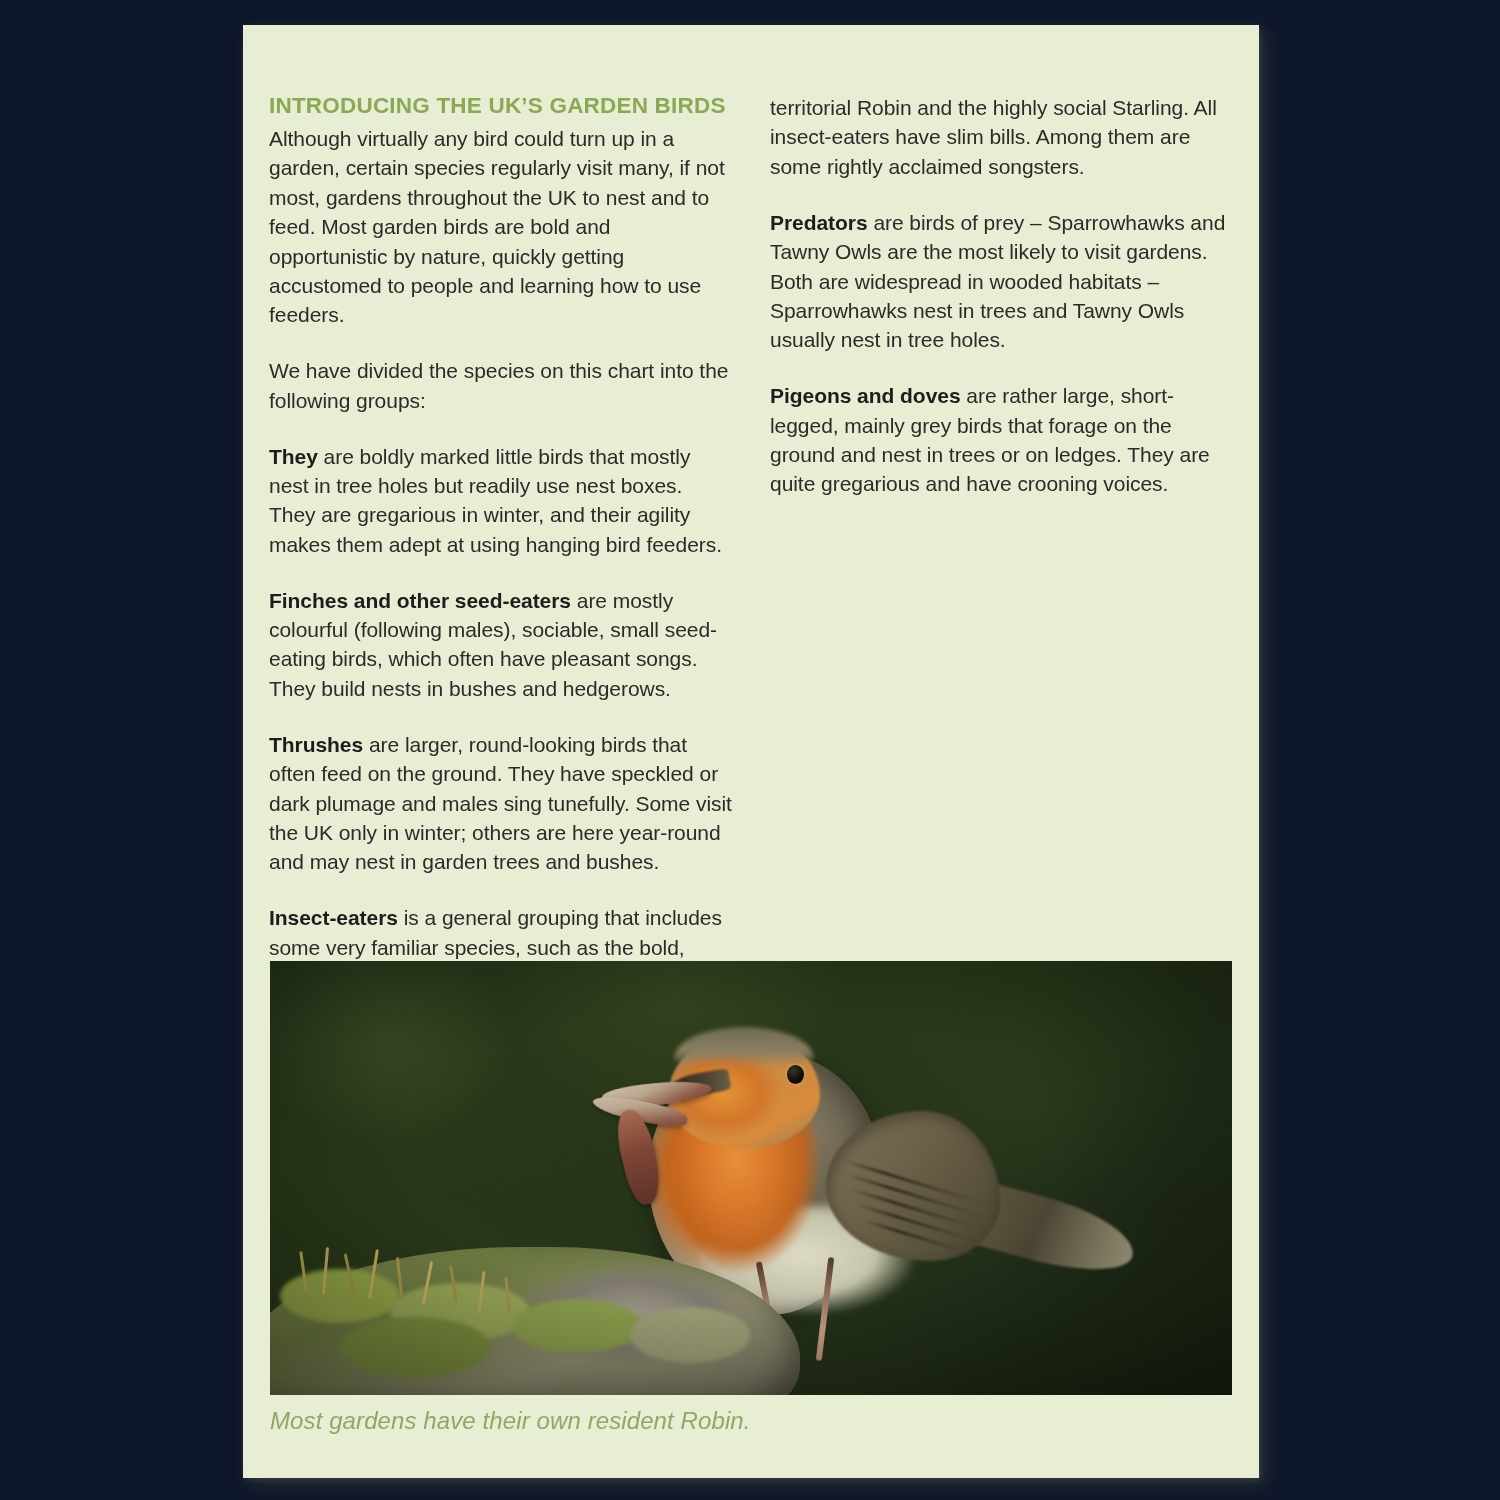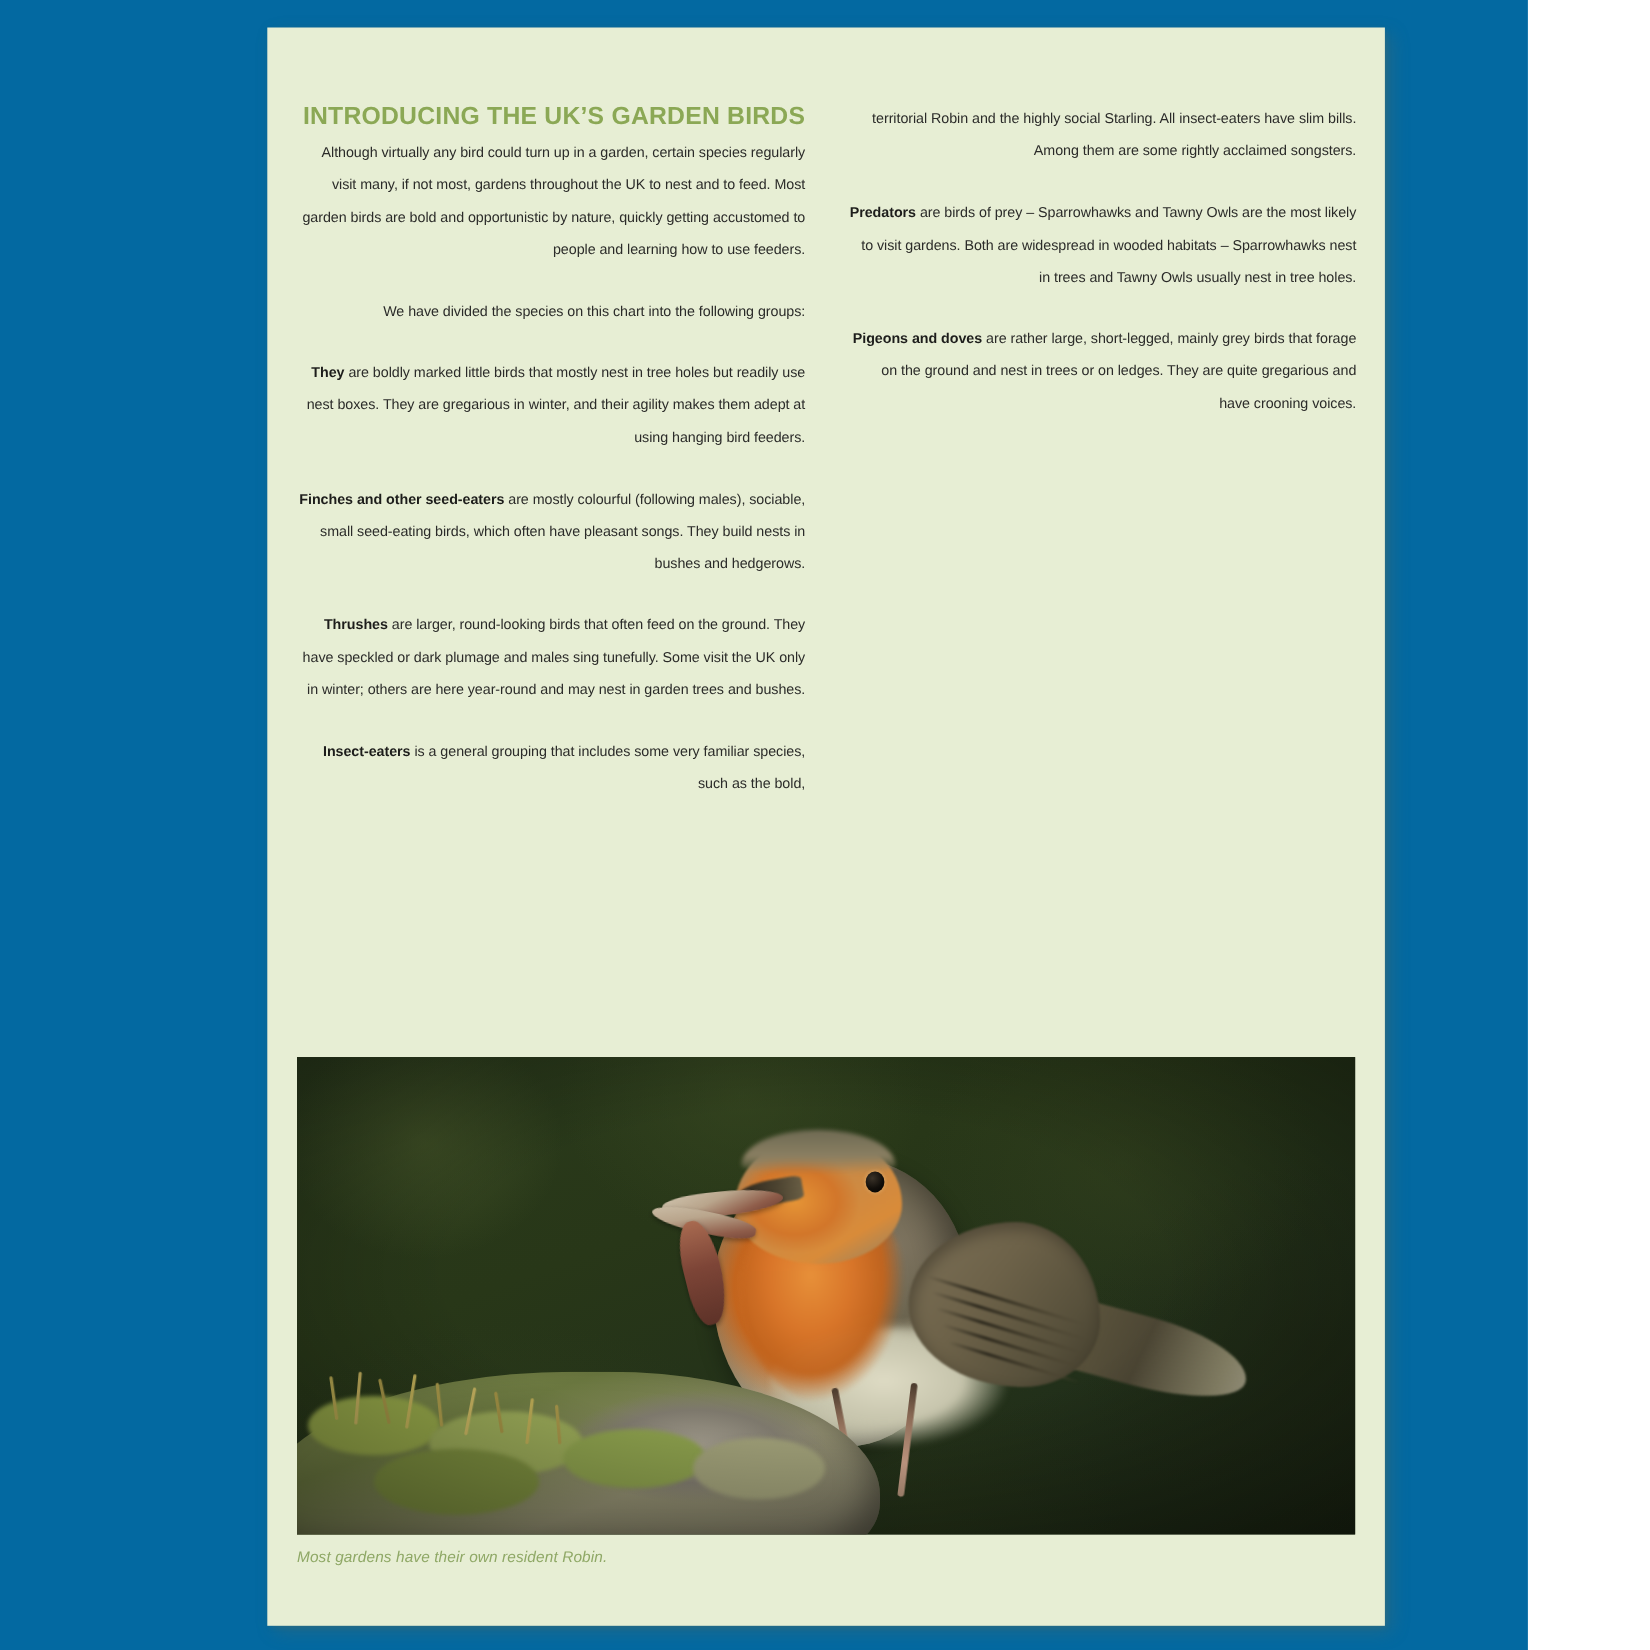--- a/index.html
+++ b/index.html
@@ -5,25 +5,24 @@
   html, body {
     margin: 0;
     padding: 0;
     width: 1500px;
     height: 1500px;
     background: #ffffff;
     font-family: "Liberation Sans", sans-serif;
   }
   #root {
     position: relative;
-    width: 1389px;
+    width: 1500px;
     height: 1500px;
-    background: #0369a1;
+    background: #0f172a;
     overflow: hidden;
-    text-align: right;
   }
 
   
   .page {
     position: absolute;
     left: 243px;
     top: 25px;
     width: 1016px;
     height: 1453px;
     background: #e7eed4;
@@ -49,21 +48,21 @@
     font-weight: bold;
     letter-spacing: 0.2px;
     color: #8ba855;
     margin: 0 0 5px 0;
     line-height: 1.15;
     text-transform: uppercase;
   }
 
   p.body {
     margin: 0 0 26.5px 0;
-    font-size: 13px;
+    font-size: 21px;
     line-height: 29.4px;
     color: #2b2b29;
     letter-spacing: -0.05px;
   }
   p.body:last-child { margin-bottom: 0; }
   p.body b { font-weight: bold; color: #1d1d1b; }
 
   .col.right p.body:first-child { margin-top: 0; }
 
   
@@ -232,21 +231,21 @@
     width: 3px;
     border-radius: 2px;
     filter: blur(0.5px);
   }
 
   
   .caption {
     position: absolute;
     left: 27px;
     top: 1382px;
-    font-size: 14px;
+    font-size: 24px;
     font-style: italic;
     color: #8fa866;
     letter-spacing: 0.1px;
   }
 </style>
 </head>
 <body>
 
 <div id="root">
 

